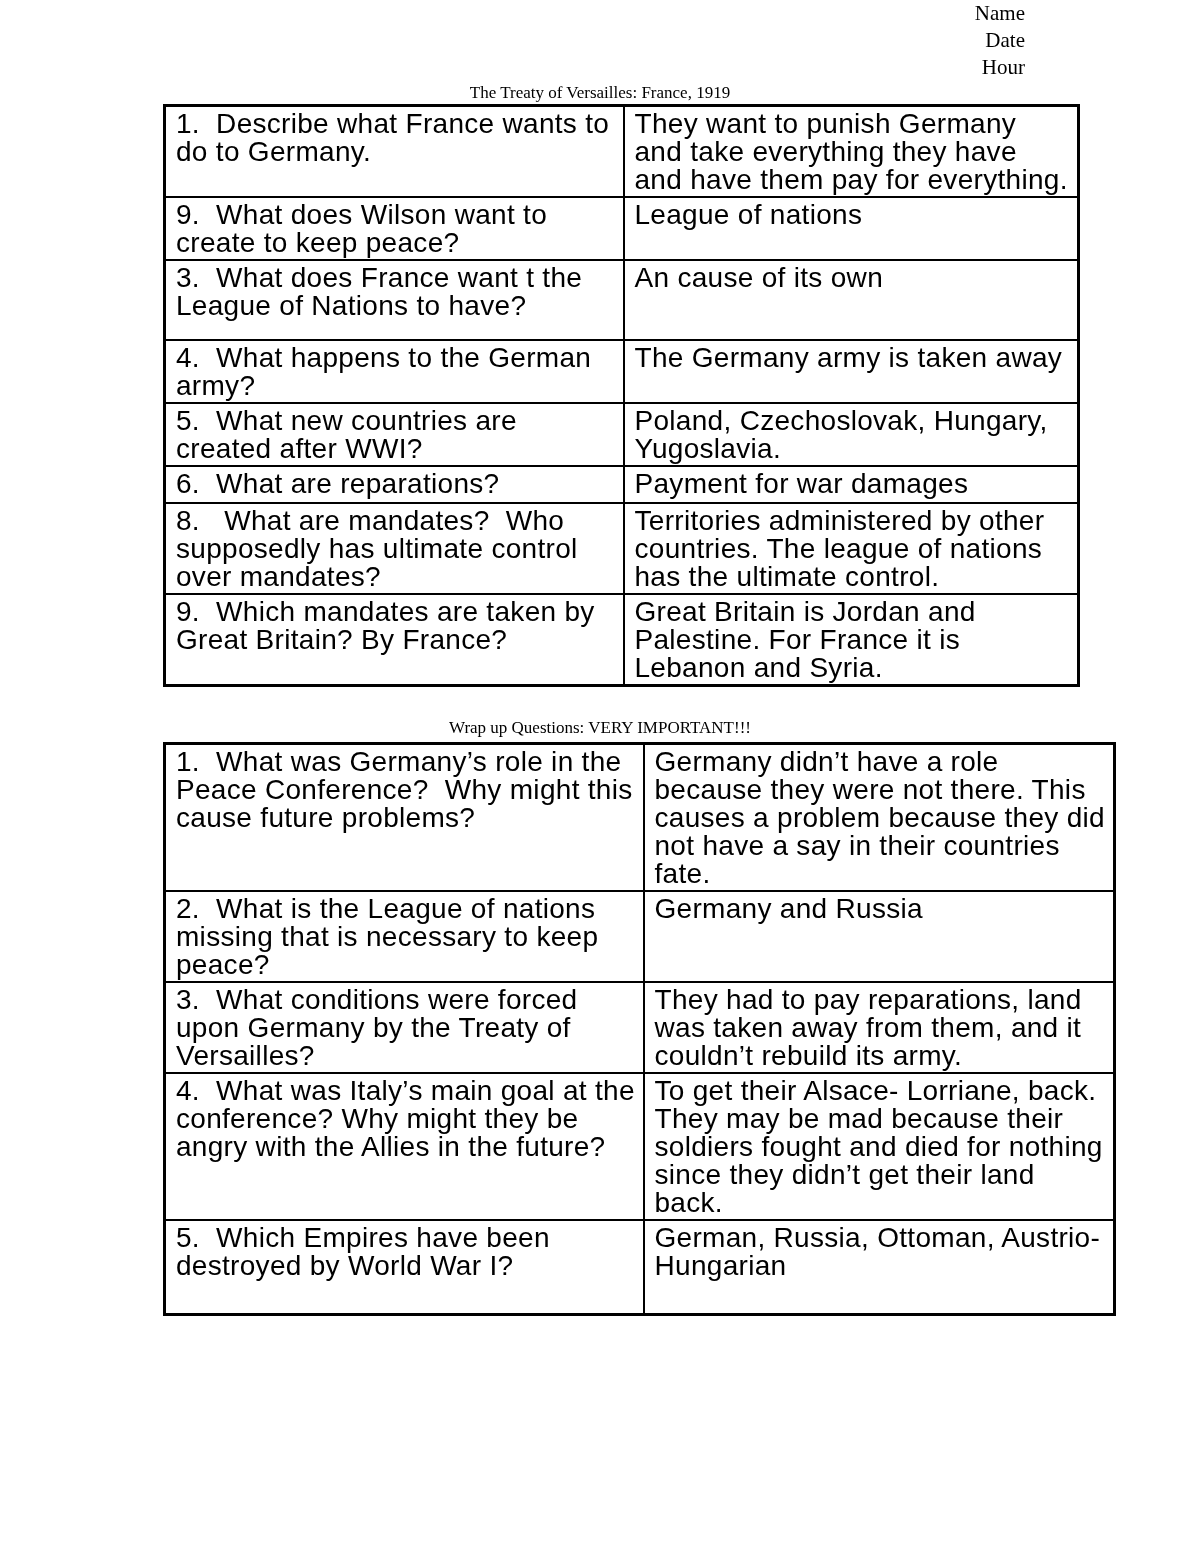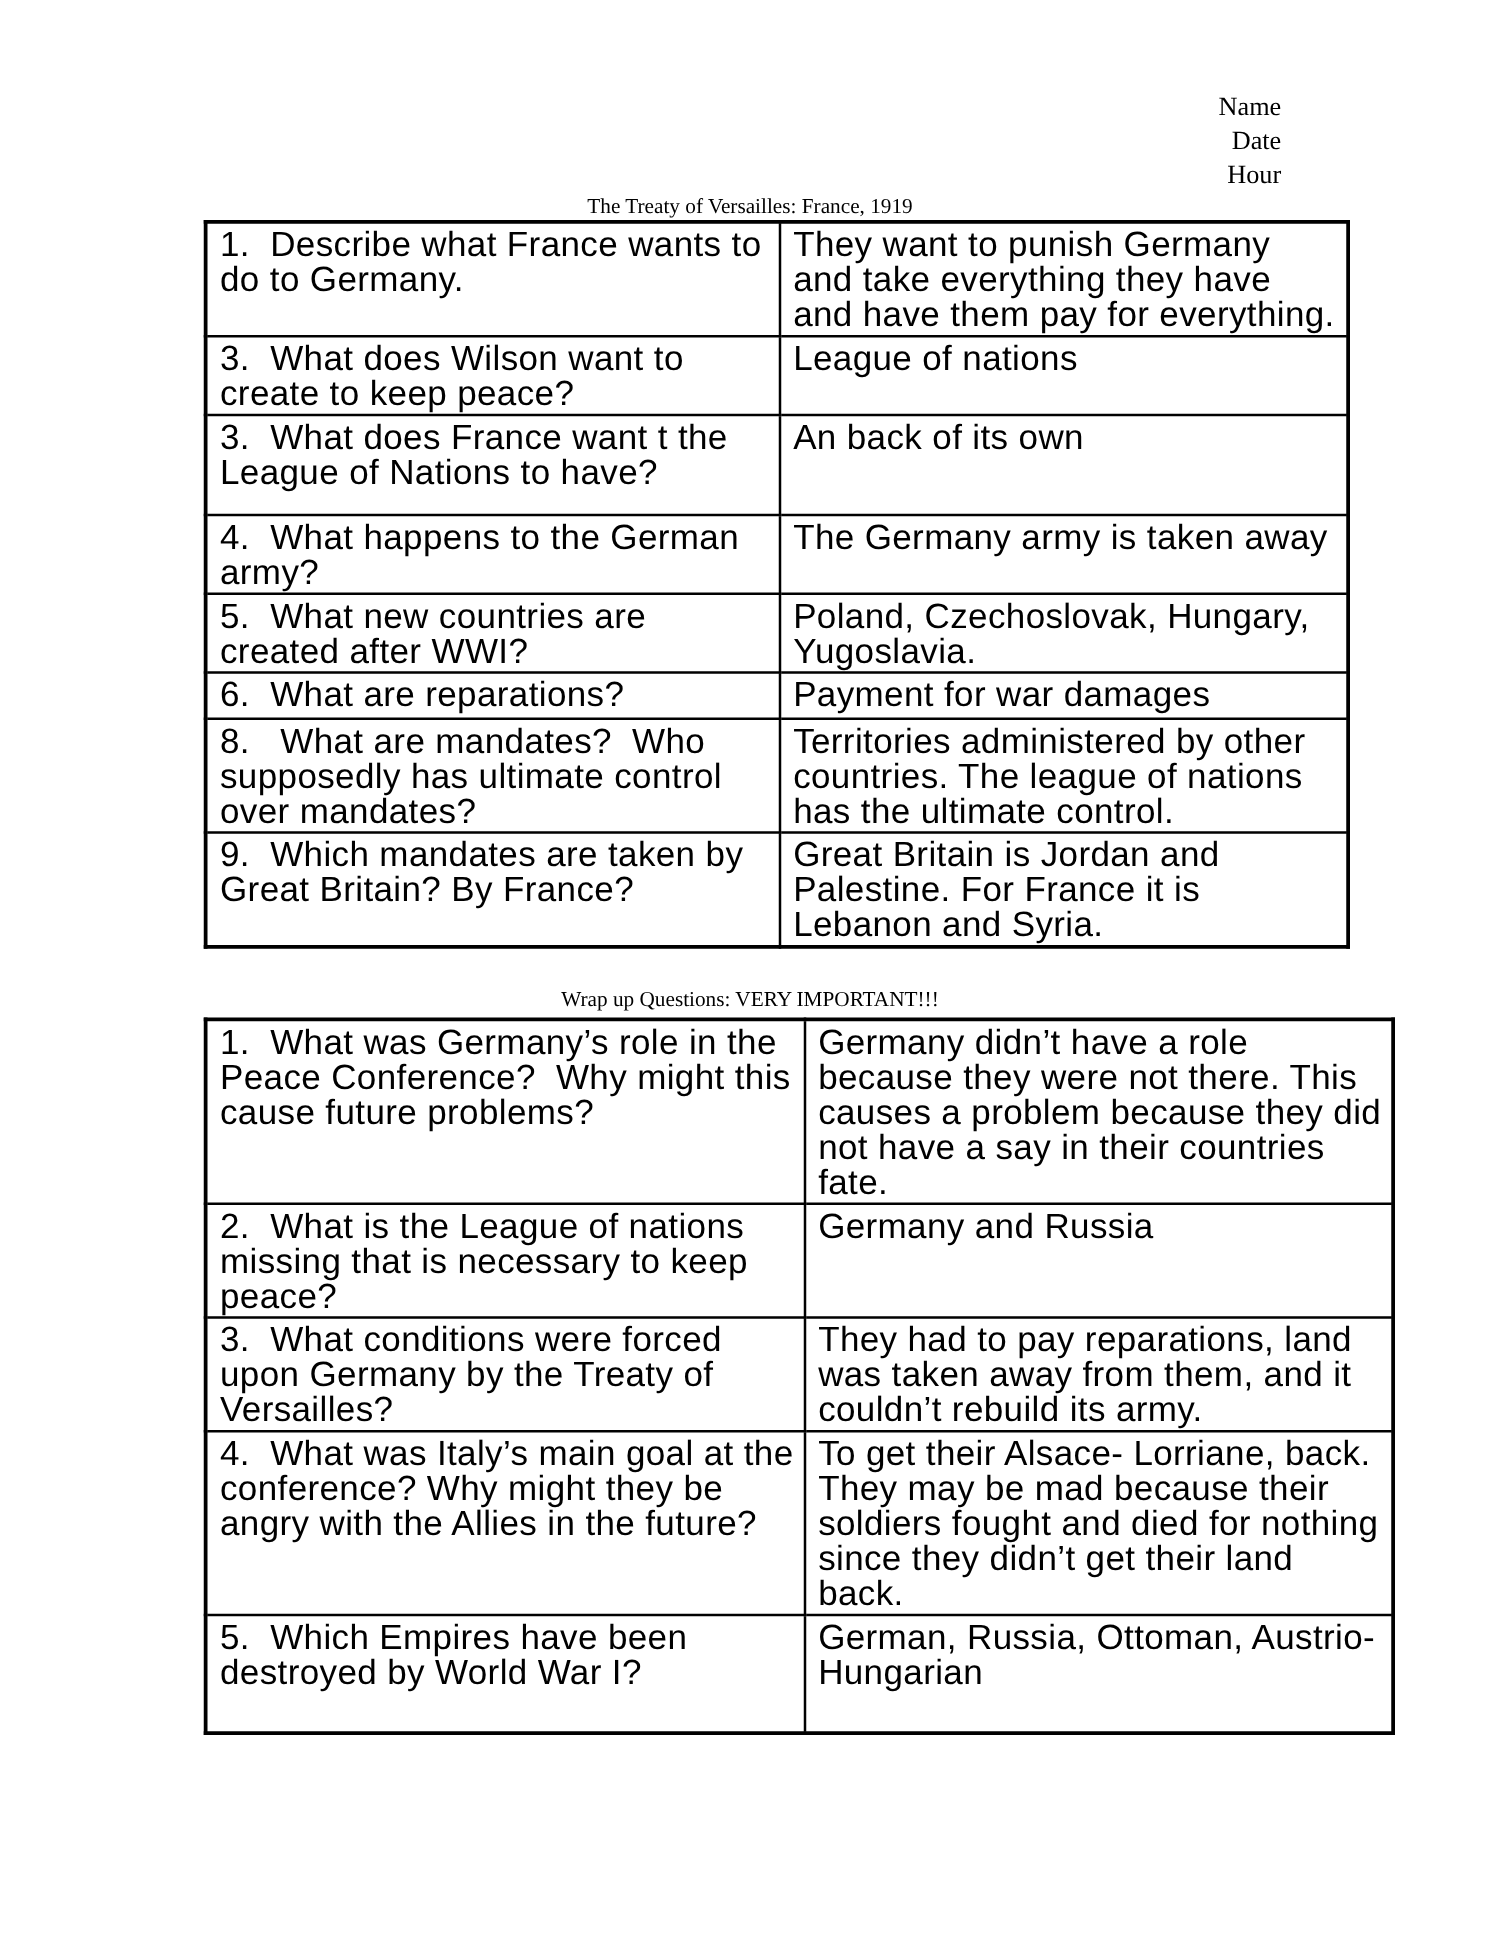--- a/index.html
+++ b/index.html
@@ -7,21 +7,20 @@
   .page {
     position: relative;
     width: 1200px;
     height: 1553px;
     background: #ffffff;
     color: #000000;
     overflow: hidden;
     font-family: "Liberation Sans", sans-serif;
   }
   .header-block {
-    padding-top: 72px;
     width: 1025px;
     text-align: right;
     font-family: "Liberation Serif", serif;
     font-size: 21px;
     line-height: 27px;
   }
   .section-title {
     text-align: center;
     font-family: "Liberation Serif", serif;
     font-size: 17px;
@@ -82,26 +81,26 @@
     <colgroup>
         <col class="c1">
         <col class="c2">
       </colgroup>
     <tbody>
       <tr>
         <td>1.  Describe what France wants to do to Germany.</td>
         <td>They want to punish Germany and take everything they have and have them pay for everything.</td>
       </tr>
       <tr>
-        <td>3.  What does Wilson want to create to keep peace?</td>
+        <td>9.  What does Wilson want to create to keep peace?</td>
         <td>League of nations</td>
       </tr>
       <tr>
         <td>3.  What does France want t the League of Nations to have?</td>
-        <td>An back of its own</td>
+        <td>An cause of its own</td>
       </tr>
       <tr>
         <td>4.  What happens to the German army?</td>
         <td>The Germany army is taken away</td>
       </tr>
       <tr>
         <td>5.  What new countries are created after WWI?</td>
         <td>Poland, Czechoslovak, Hungary, Yugoslavia.</td>
       </tr>
       <tr>

